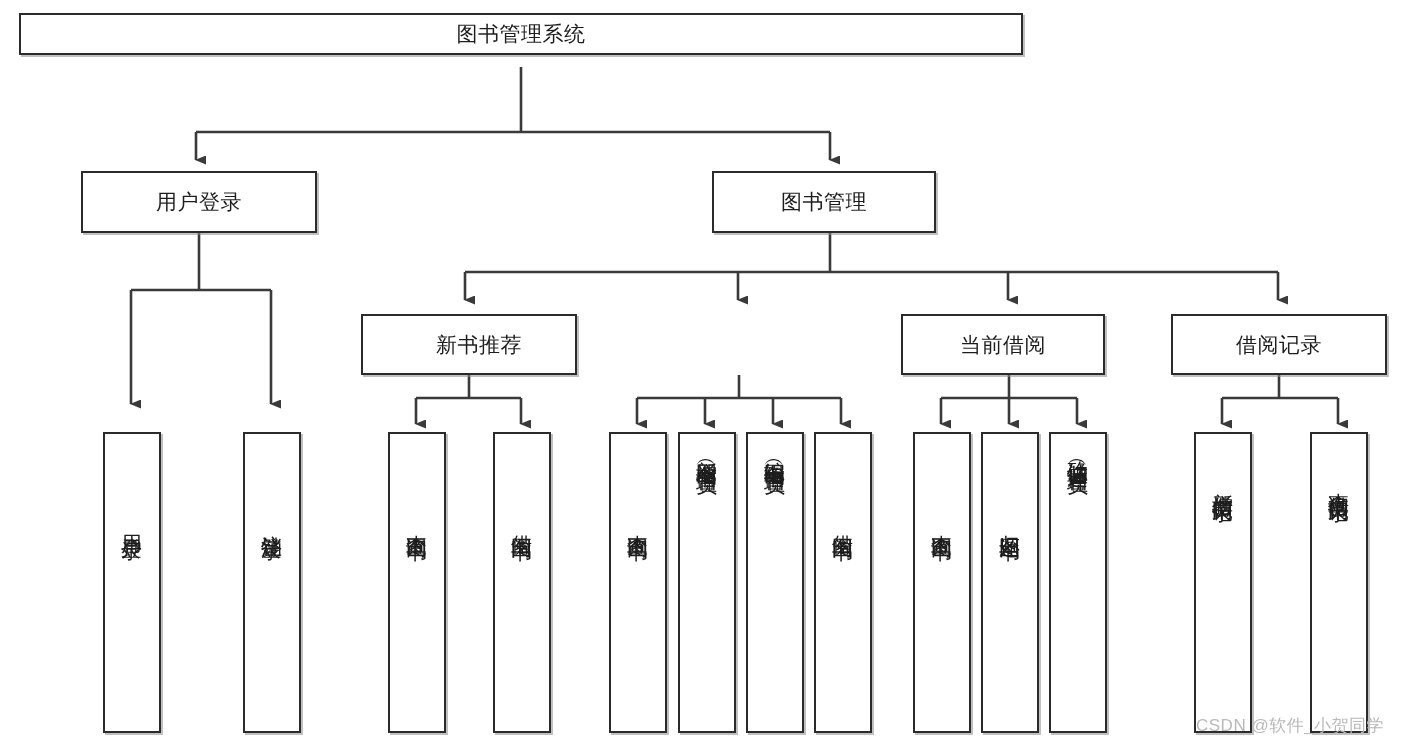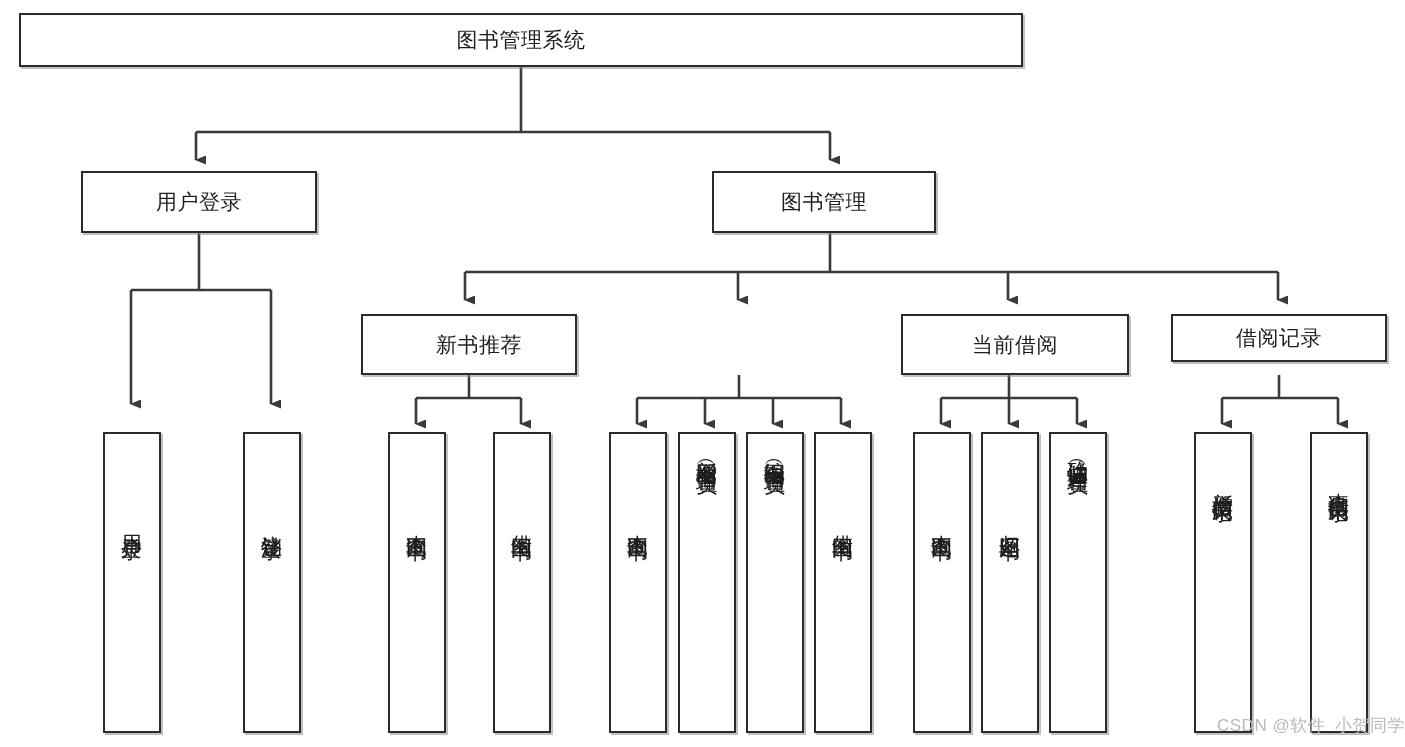--- a/index.html
+++ b/index.html
@@ -57,21 +57,20 @@
     text-align: center;
     line-height: 1;
   }
   .watermark {
     position: absolute;
     color: #b9b9b9;
     font-size: 17px;
     letter-spacing: 0.5px;
     white-space: nowrap;
     pointer-events: none;
-    margin-left: 21px;
   }
 </style>
 </head>
 <body>
 
 <div id="stage">
 
   <svg id="diagram-svg" viewBox="0 0 1405 747">
     <defs>
       <marker id="arrowhead" markerWidth="9" markerHeight="11" refX="4.5" refY="10" orient="auto" markerUnits="userSpaceOnUse">
@@ -116,42 +115,42 @@
       <path d="M1009,398 L1009,424" marker-end="url(#arrowhead)"></path>
       <path d="M1077,398 L1077,424" marker-end="url(#arrowhead)"></path>
 
       <path d="M1279,375 L1279,398"></path>
       <path d="M1222,398 L1338,398"></path>
       <path d="M1222,398 L1222,424" marker-end="url(#arrowhead)"></path>
       <path d="M1338,398 L1338,424" marker-end="url(#arrowhead)"></path>
     </g>
   </svg>
 
-  <div class="node-box" style="left:19px; top:13px; width:1004px; height:54px;">
+  <div class="node-box" style="left:19px; top:13px; width:1004px; height:42px;">
     <span class="node-label-h">图书管理系统</span>
   </div>
 
   <div class="node-box" style="left:81px; top:171px; width:236px; height:62px;">
     <span class="node-label-h">用户登录</span>
   </div>
 
   <div class="node-box" style="left:712px; top:171px; width:224px; height:62px;">
     <span class="node-label-h">图书管理</span>
   </div>
 
   <div class="node-box" style="left:361px; top:314px; width:216px; height:61px;padding-left:20px;">
     <span class="node-label-h">新书推荐</span>
   </div>
 
 
-  <div class="node-box" style="left:901px; top:314px; width:228px; height:61px;">
+  <div class="node-box" style="left:901px; top:314px; width:204px; height:61px;">
     <span class="node-label-h">当前借阅</span>
   </div>
 
-  <div class="node-box" style="left:1171px; top:314px; width:216px; height:48px;">
+  <div class="node-box" style="left:1171px; top:314px; width:216px; height:61px;">
     <span class="node-label-h">借阅记录</span>
   </div>
 
   <div class="node-box leaf" style="left:103px; top:432px; width:58px; height:301px; padding-top:84px;">
     <span class="node-label-v">用户登录</span>
   </div>
 
   <div class="node-box leaf" style="left:243px; top:432px; width:58px; height:301px; padding-top:84px;">
     <span class="node-label-v">注销登录</span>
   </div>

